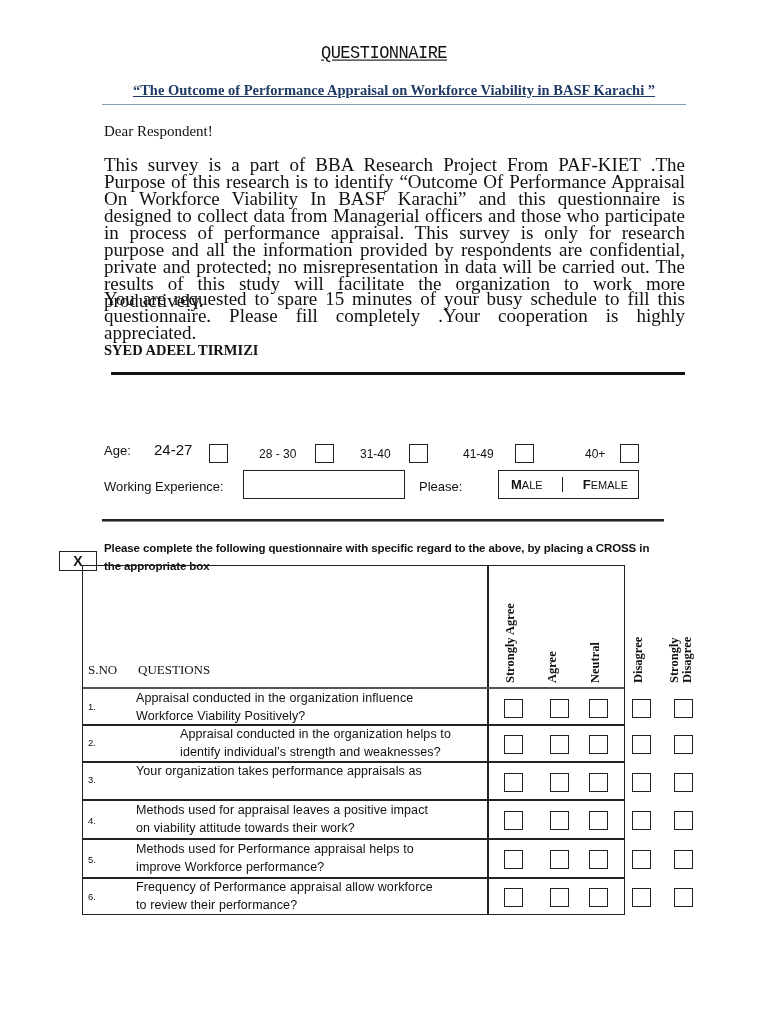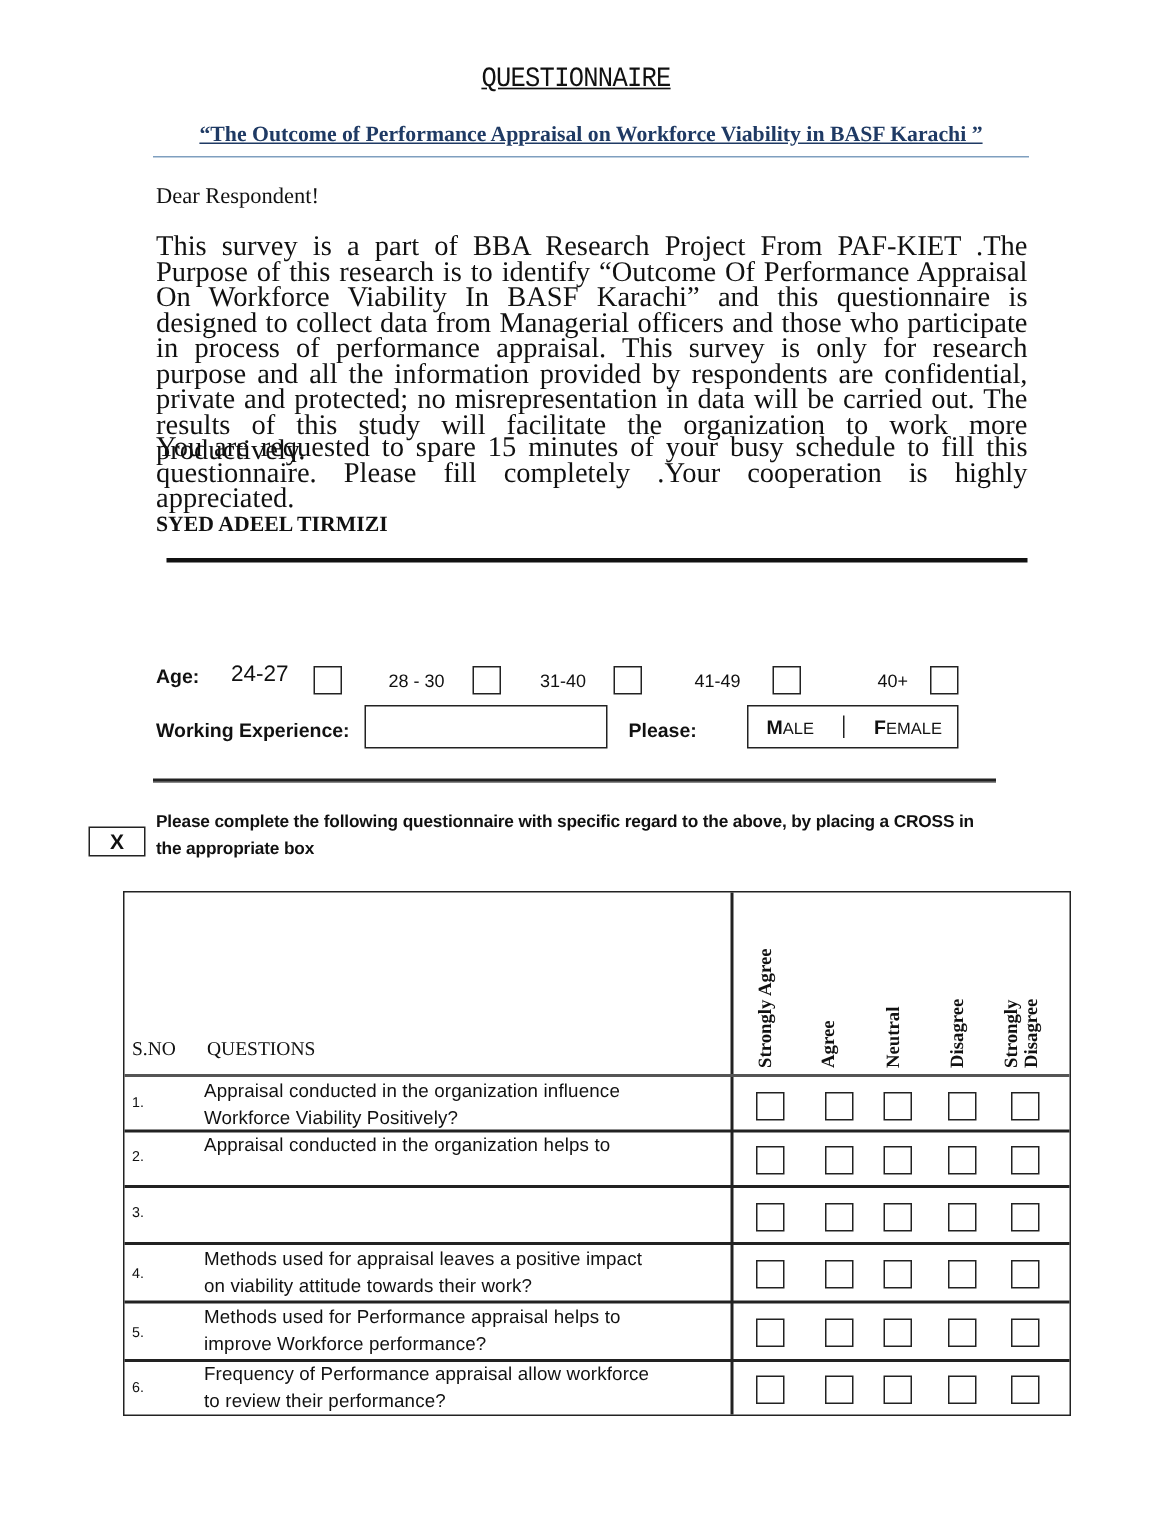--- a/index.html
+++ b/index.html
@@ -24,21 +24,21 @@
     .para {
       left: 104px; width: 581px; font-size: 19px; line-height: 17px; text-align: justify;
       text-align-last: left;
       font-family: Liberation Serif, serif;
     }
     .para1 { top: 156px; }
     .para2 { top: 290px; }
 
     .signature { left: 104px; width: 581px; top: 342px; text-align: left; font-weight: bold; font-size: 14.5px; }
     .thick-rule { left: 111px; width: 574px; top: 372px; height: 3px; background: #111; }
-    .label-bold { font-family: "Liberation Sans", sans-serif; font-weight: bold; font-size: 13px; }
+    .label-bold { font-family: "Liberation Sans", sans-serif; font-weight: normal; font-size: 13px; }
     .age-label { left: 104px; top: 443px; }
     .age-opt { font-family: "Liberation Sans", sans-serif; font-size: 12px; top: 447px; }
     .age-first { font-family: "Liberation Sans", sans-serif; font-size: 15px; top: 441px; left: 154px; }
     .chk { width: 19px; height: 19px; border: 1.3px solid #222; background: #fff; }
     .age-chk { top: 444px; }
 
     .wexp-label { left: 104px; top: 479px; }
     .wexp-input { left: 243px; top: 470px; width: 162px; height: 29px; border: 1.3px solid #222; background: #fff; }
     .gender-label { left: 419px; top: 479px; }
     .gender-box {
@@ -55,21 +55,21 @@
       left: 59px; top: 551px; width: 38px; height: 20px; border: 1.3px solid #222;
       font-family: "Liberation Sans", sans-serif; font-weight: bold; font-size: 14px;
       display: flex; align-items: center; justify-content: center;
     }
     .instruction {
       left: 104px; top: 539px; width: 560px; font-family: "Liberation Sans", sans-serif;
       font-weight: bold; font-size: 11.5px; line-height: 18px; letter-spacing: -0.1px;
     }
 
     
-    .table { left: 82px; top: 594px; width: 632px; height: 350px; border: 1.5px solid #222; }
+    .table { left: 82px; top: 565px; width: 543px; height: 350px; border: 1.5px solid #222; }
     .vline { position: absolute; left: 404px; top: 0; bottom: 0; width: 1.5px; background: #222; }
     .hline { position: absolute; left: 0; right: 0; height: 1.5px; background: #222; }
     .hdr-sno { left: 5px; top: 96px; font-size: 13px; }
     .hdr-q { left: 55px; top: 96px; font-size: 13px; }
     .rot {
       position: absolute; font-weight: bold; font-size: 12.5px; line-height: 13px;
       transform: rotate(-90deg); transform-origin: left top; white-space: nowrap;
     }
     .row { position: absolute; left: 0; width: 404px; }
     .row .num { position: absolute; left: 5px; font-family: "Liberation Sans", sans-serif; font-size: 9.5px; }
@@ -138,26 +138,26 @@
   <div class="hline" style="top:272px;"></div>
   <div class="hline" style="top:311px;"></div>
 
   <div class="row" style="top:123px;">
     <span class="num" style="top:12px;">1.</span>
     <span class="q" style="top:0px;"><span>Appraisal conducted in the organization influence</span><br><span>Workforce Viability Positively?</span></span>
   </div>
 
   <div class="row" style="top:160px;">
     <span class="num" style="top:11px;">2.</span>
-    <span class="q" style="top:-1px;"><span>Appraisal conducted in the organization helps to</span><br></span>
+    <span class="q" style="top:-1px;margin-left:44px;"><span>Appraisal conducted in the organization helps to</span><br><span>identify individual’s strength and weaknesses?</span></span>
   </div>
 
   <div class="row" style="top:197px;">
     <span class="num" style="top:11px;">3.</span>
-    <span class="q" style="top:-1px;"><br></span>
+    <span class="q" style="top:-1px;"><span>Your organization takes performance appraisals as</span><br></span>
   </div>
 
   <div class="row" style="top:235px;">
     <span class="num" style="top:14px;">4.</span>
     <span class="q" style="top:0px;"><span>Methods used for appraisal leaves a positive impact</span><br><span>on viability attitude towards their work?</span></span>
   </div>
 
   <div class="row" style="top:274px;">
     <span class="num" style="top:14px;">5.</span>
     <span class="q" style="top:0px;"><span>Methods used for Performance appraisal helps to</span><br><span>improve Workforce performance?</span></span>

